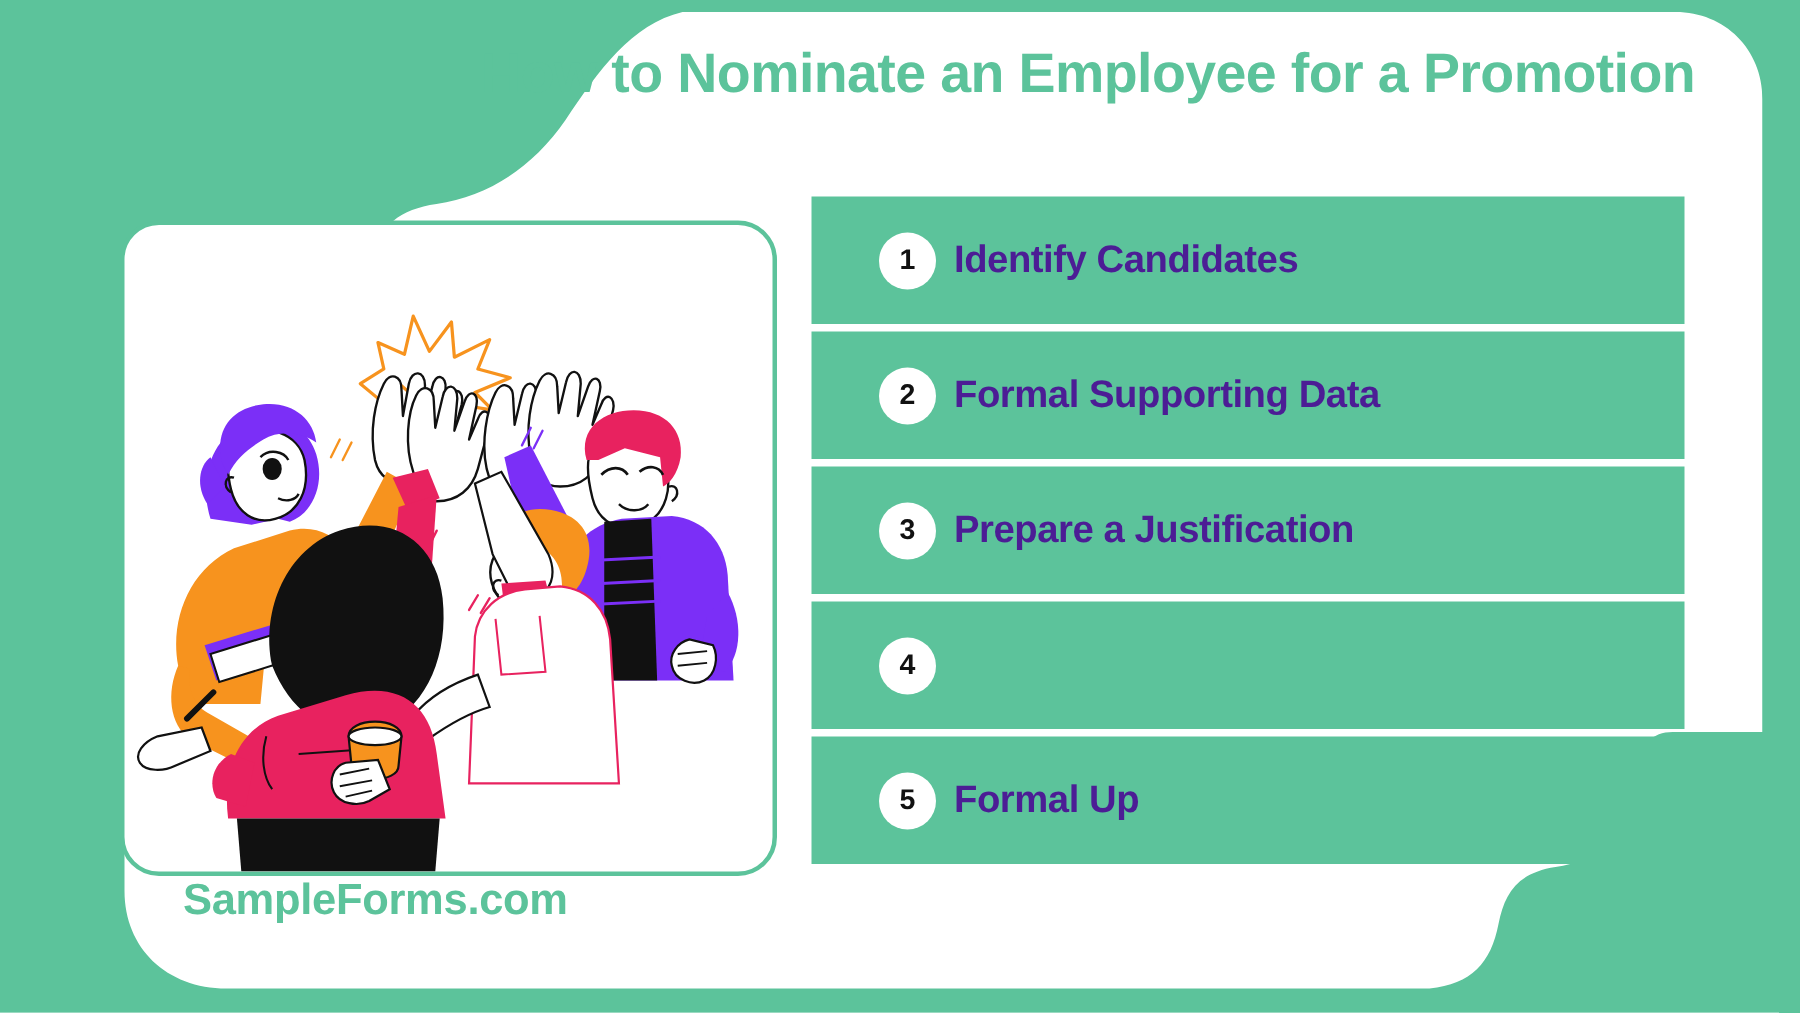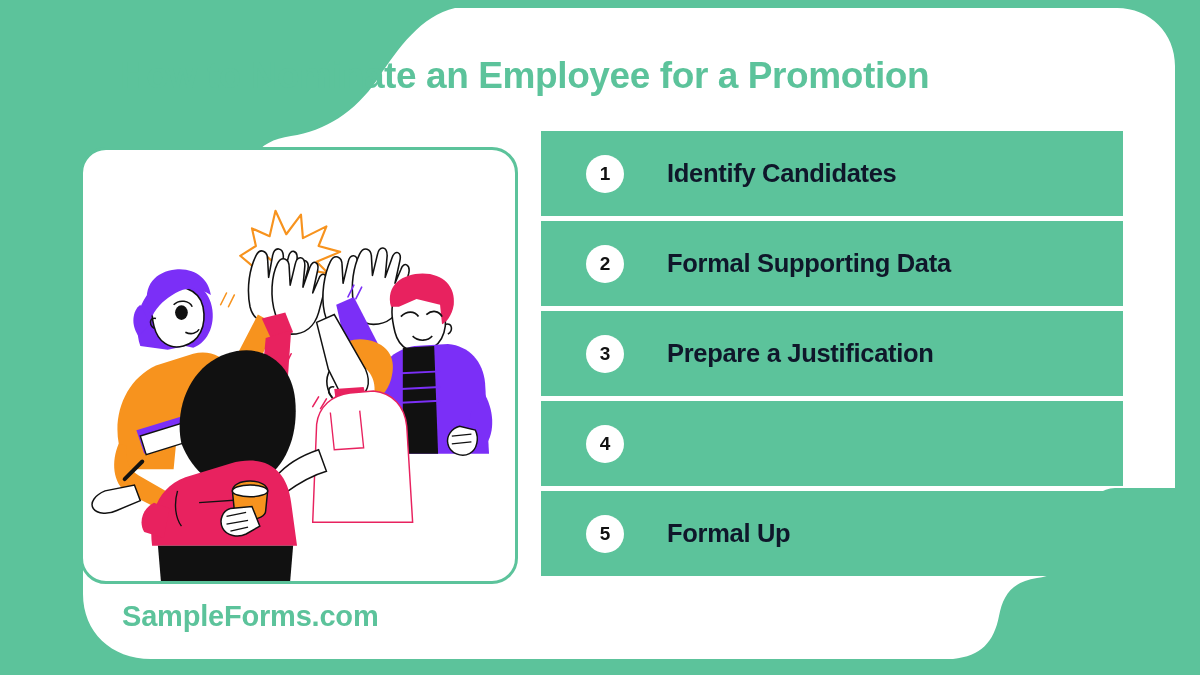--- a/index.html
+++ b/index.html
@@ -27,23 +27,23 @@
     top: 8px;
     width: 1150px;
     height: 659px;
   }
   .white-card svg { display: block; width: 100%; height: 100%; }
 
   
   .page-title {
     position: absolute;
     left: 120px;
-    top: 55px;
+    top: 28px;
     width: 1010px;
-    text-align: left;
+    text-align: right;
     font-size: 37px;
     font-weight: bold;
     letter-spacing: -0.4px;
     color: #5CC39B;
     white-space: nowrap;
   }
 
   
   .illustration-card {
     position: absolute;
@@ -55,21 +55,21 @@
     border-radius: 26px;
     background: #ffffff;
     overflow: hidden;
   }
   .illustration-card svg { display: block; width: 100%; height: 100%; }
 
   
   .brand {
     position: absolute;
     left: 122px;
-    top: 600px;
+    top: 584px;
     font-size: 29px;
     font-weight: bold;
     color: #5CC39B;
     letter-spacing: -0.2px;
   }
 
   
   .steps {
     position: absolute;
     left: 541px;
@@ -93,22 +93,22 @@
     border-radius: 50%;
     background: #ffffff;
     color: #111111;
     font-size: 19px;
     font-weight: bold;
     display: flex;
     align-items: center;
     justify-content: center;
   }
   .step-label {
-    margin-left: 43px;
-    color: #0f172a;
+    margin-left: 12px;
+    color: #4c1d95;
     font-size: 25.5px;
     font-weight: bold;
     letter-spacing: -0.3px;
     white-space: nowrap;
   }
 </style>
 </head>
 <body>
 
 <div id="infographic">

